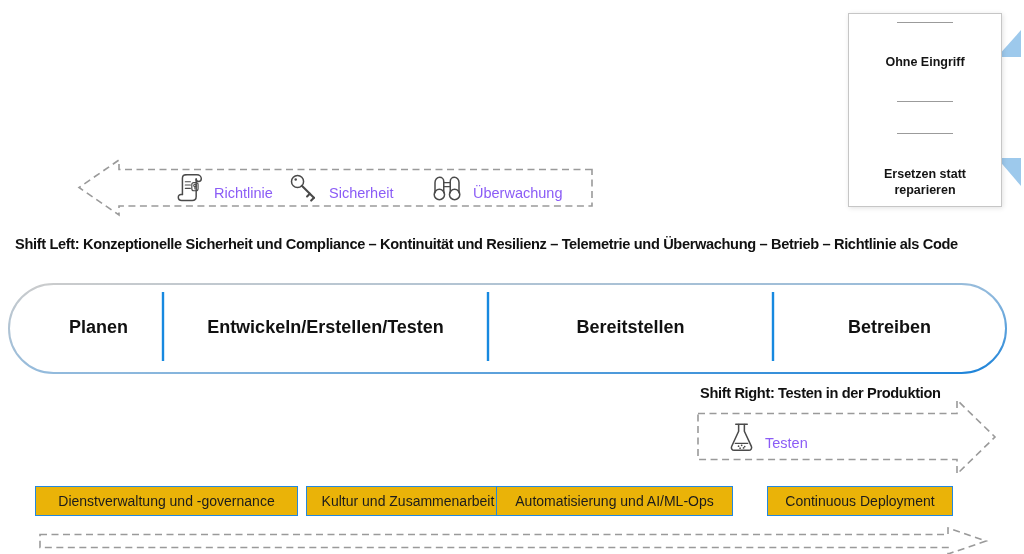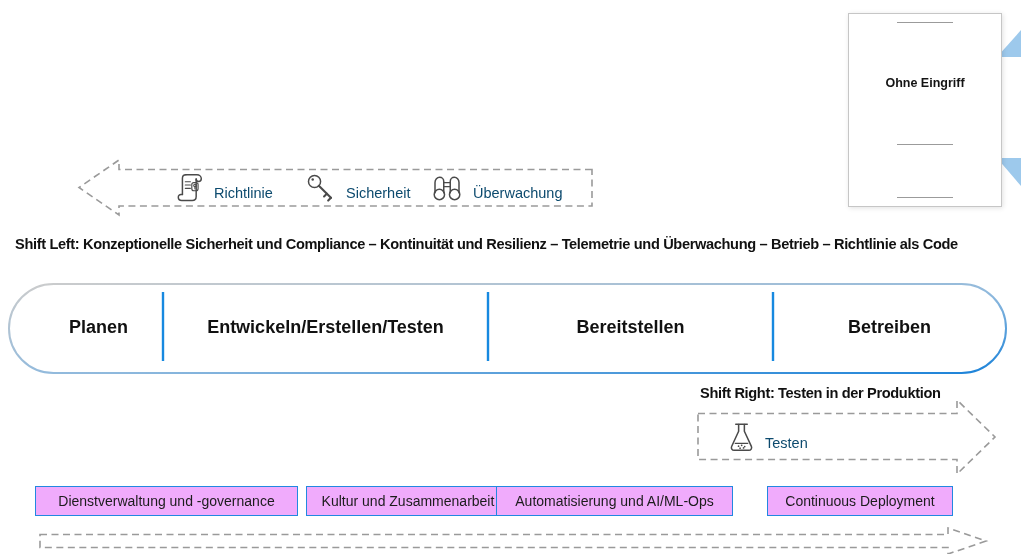--- a/index.html
+++ b/index.html
@@ -3,29 +3,29 @@
 <meta charset="utf-8">
 <style>
   html,body{margin:0;padding:0;}
   body{
     width:1024px;height:554px;position:relative;background:#ffffff;
     font-family:"Liberation Sans","DejaVu Sans",sans-serif;color:#1a1a1a;overflow:hidden;
   }
   #bg-svg{position:absolute;left:0;top:0;}
   .arrow-item{position:absolute;display:flex;align-items:center;gap:10px;height:42px;}
   .arrow-item svg{flex:0 0 auto;}
-  .item-label{font-size:14.5px;white-space:nowrap;color:#0c4a6e;margin-top:12px;}
+  .item-label{font-size:14.5px;white-space:nowrap;color:#8b5cf6;margin-top:12px;}
   .caption{position:absolute;font-weight:bold;font-size:14.6px;letter-spacing:-0.35px;white-space:nowrap;color:#111;}
   .phase{position:absolute;top:317px;text-align:center;font-weight:bold;font-size:18px;white-space:nowrap;color:#111;}
   .phase.p0{left:8px;width:181px;}
   .phase.p1{left:163px;width:325px;}
   .phase.p2{left:488px;width:285px;}
   .phase.p3{left:773px;width:233px;}
   .practice{
-    position:absolute;top:486px;height:30px;box-sizing:border-box;background:#f0abfc;
+    position:absolute;top:486px;height:30px;box-sizing:border-box;background:#eab308;
     border:1.6px solid #2288e0;display:flex;align-items:center;justify-content:center;
     font-size:14px;white-space:nowrap;color:#1c1c1c;
   }
   .practice.b0{left:35px;width:263px;}
   .practice.b1{left:306px;width:204px;}
   .practice.b2{left:496px;width:237px;}
   .practice.b3{left:767px;width:186px;}
   .assumptions{
     position:absolute;left:848px;top:13px;width:154px;height:194px;box-sizing:border-box;
     background:#fff;border:1px solid #c6c6c6;box-shadow:1px 1px 5px rgba(0,0,0,.12);
@@ -63,36 +63,37 @@
   <path d="M163,292 V361" stroke="#1789e0" stroke-width="2.4"></path>
   <path d="M488,292 V361" stroke="#1789e0" stroke-width="2.4"></path>
   <path d="M773,292 V361" stroke="#1789e0" stroke-width="2.4"></path>
 </svg>
 
 <div class="assumptions">
   <div class="sep"></div>
   <div>Ohne Eingriff</div>
   <div class="sep"></div>
   <div class="sep"></div>
+  <div>Ersetzen statt reparieren</div>
 </div>
 
 <div class="arrow-item" style="left:176px;top:166px;">
   <svg class="icon" width="28" height="33" viewBox="0 0 34 40">
     <path d="M12,4.5 H25.5 C28.6,4.5 30.7,6.8 30.7,9.3 C30.7,11.2 29.3,12.6 27.5,12.6 C25.8,12.6 24.5,11.3 24.5,9.6"></path>
     <path d="M12,4.5 C9.5,4.5 7.8,6.4 7.8,8.9 V28.6"></path>
     <path d="M7.8,28.6 H6 C4.2,28.6 2.8,30 2.8,31.8 C2.8,34 4.6,35.7 6.9,35.7 H19.7 C22.5,35.7 24.5,33.6 24.5,30.9 V9.6"></path>
     <path class="thin" d="M11.3,13 h6.2 M11.3,17 h6.2 M11.3,21 h6.2"></path>
     <rect class="thin" x="19.2" y="14" width="7.6" height="10" rx="2.4"></rect>
     <circle class="thin" cx="23" cy="17.6" r="1.5"></circle>
     <path class="thin" d="M23,19.1 V21.6"></path>
   </svg>
   <span class="item-label">Richtlinie</span>
 </div>
 
-<div class="arrow-item" style="left:306px;top:166px;justify-content:flex-end;">
+<div class="arrow-item" style="left:289px;top:166px;justify-content:flex-end;">
   <svg class="icon" width="30" height="29" viewBox="0 0 36 35">
     <circle cx="10.2" cy="10.2" r="7.3"></circle>
     <circle class="fill" cx="8" cy="7.8" r="1.5"></circle>
     <path class="thick" d="M15.4,15.4 L30,30"></path>
     <path class="thick" d="M25,25 L21.7,28.3"></path>
     <path class="thick" d="M30,30 L26.7,33.3"></path>
   </svg>
   <span class="item-label">Sicherheit</span>
 </div>
 

